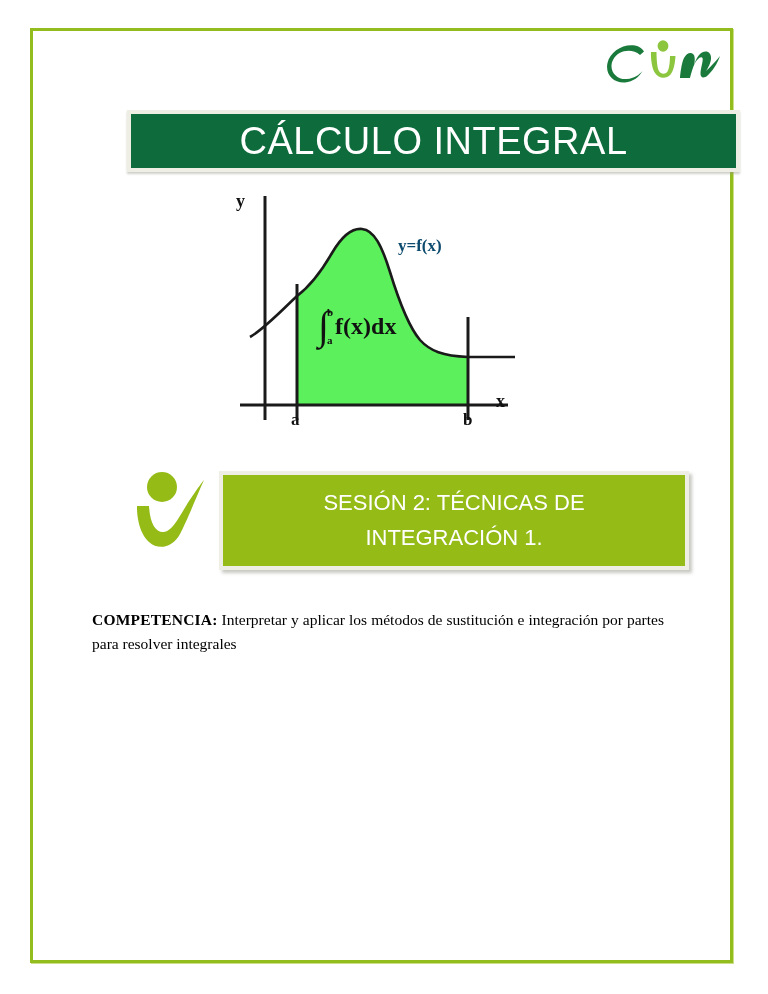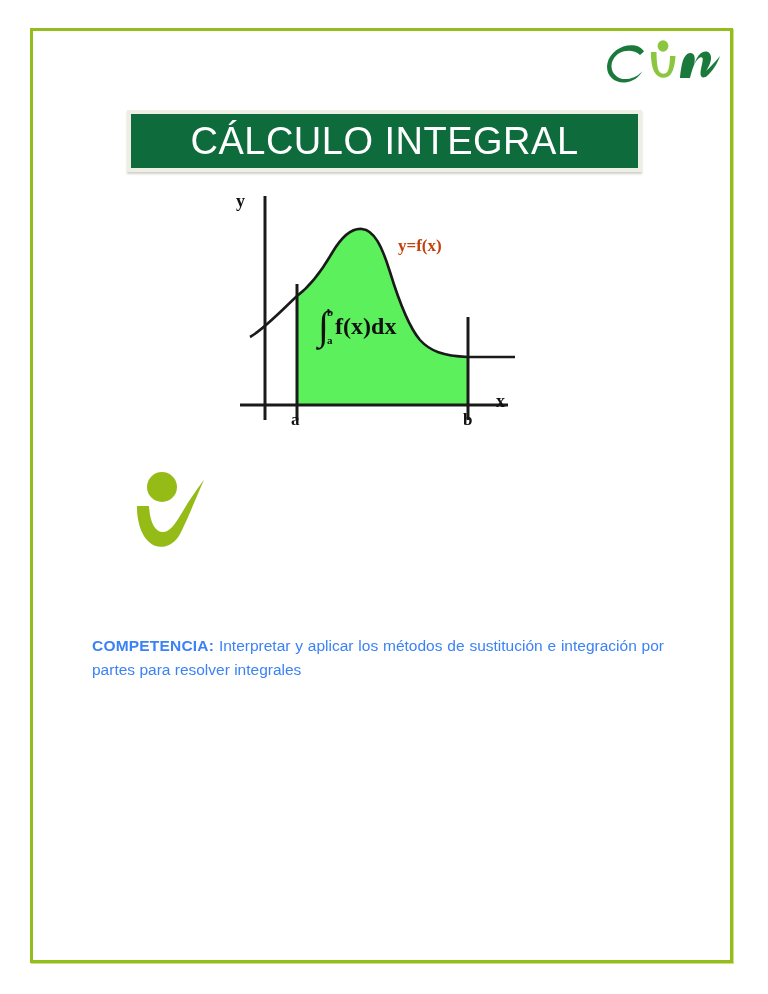--- a/index.html
+++ b/index.html
@@ -41,21 +41,21 @@
     top: 38px;
     width: 118px;
     height: 52px;
   }
 
   
   #title-banner {
     position: absolute;
     left: 127px;
     top: 110px;
-    width: 515px;
+    width: 613px;
     height: 62px;
     background: #0d6b3c;
     border: 4px solid #efeee4;
     box-sizing: border-box;
     box-shadow: 0 2px 2px rgba(150,150,140,0.45);
     display: flex;
     align-items: center;
     justify-content: center;
   }
   #title-text {
@@ -108,28 +108,28 @@
     font-weight: 400;
     line-height: 1.55;
     font-family: "Liberation Sans", sans-serif;
     white-space: nowrap;
   }
 
   
   #competencia {
     position: absolute;
     left: 92px;
-    top: 618px;
+    top: 592px;
     width: 572px;
     text-align: justify;
     text-justify: inter-word;
     font-size: 15.5px;
     line-height: 1.58;
-    color: #3b82f6;
-    font-family: Liberation Sans, sans-serif;
+    color: #000000;
+    font-family: Liberation Serif, serif;
   }
   #competencia-label {
     font-weight: bold;
     letter-spacing: 0.2px;
   }
   #competencia-body { font-weight: 400; }
 </style>
 </head>
 <body>
 
@@ -193,21 +193,21 @@
     </svg>
 
     
     <div style="position:absolute;left:8px;top:3px;font-family:'Liberation Serif',serif;
                 font-weight:bold;font-size:18px;color:#111;">y</div>
 
     <div style="position:absolute;left:268px;top:203px;font-family:'Liberation Serif',serif;
                 font-weight:bold;font-size:18px;color:#111;">x</div>
 
     <div style="position:absolute;left:170px;top:48px;font-family:'Liberation Serif',serif;
-                font-weight:bold;font-size:17px;color:#c2410c;white-space:nowrap;">y=f(x)</div>
+                font-weight:bold;font-size:17px;color:#0c4a6e;white-space:nowrap;">y=f(x)</div>
 
     <div style="position:absolute;left:63px;top:222px;font-family:'Liberation Serif',serif;
                 font-weight:bold;font-size:17px;color:#111;">a</div>
 
     <div style="position:absolute;left:235px;top:222px;font-family:'Liberation Serif',serif;
                 font-weight:bold;font-size:17px;color:#111;">b</div>
 
     
     <div style="position:absolute;left:90px;top:118px;display:flex;align-items:center;
                 font-family:'Liberation Serif',serif;color:#111;">
@@ -223,18 +223,22 @@
 
   <div id="person-mark">
     <svg viewBox="0 0 78 86" width="78" height="86" aria-hidden="true">
       <ellipse cx="30" cy="19" rx="15" ry="15" fill="#95bb17"></ellipse>
       <path d="M5 38 C5 38, 4 62, 17 74 C27 83, 41 79, 48 66
                C55 53, 66 25, 72 12 C72 12, 64 22, 54 38
                C46 51, 40 63, 32 64 C24 65, 18 56, 17 38 Z" fill="#95bb17"></path>
     </svg>
   </div>
 
+  <div id="session-banner">
+    <div class="session-line">SESIÓN 2: TÉCNICAS DE</div>
+    <div class="session-line">INTEGRACIÓN 1.</div>
+  </div>
 
   <p id="competencia">
     <span id="competencia-label">COMPETENCIA:</span><span id="competencia-body"> Interpretar y aplicar los métodos de sustitución e integración por partes para resolver integrales</span>
   </p>
 
 </div>
 
 </body></html>

